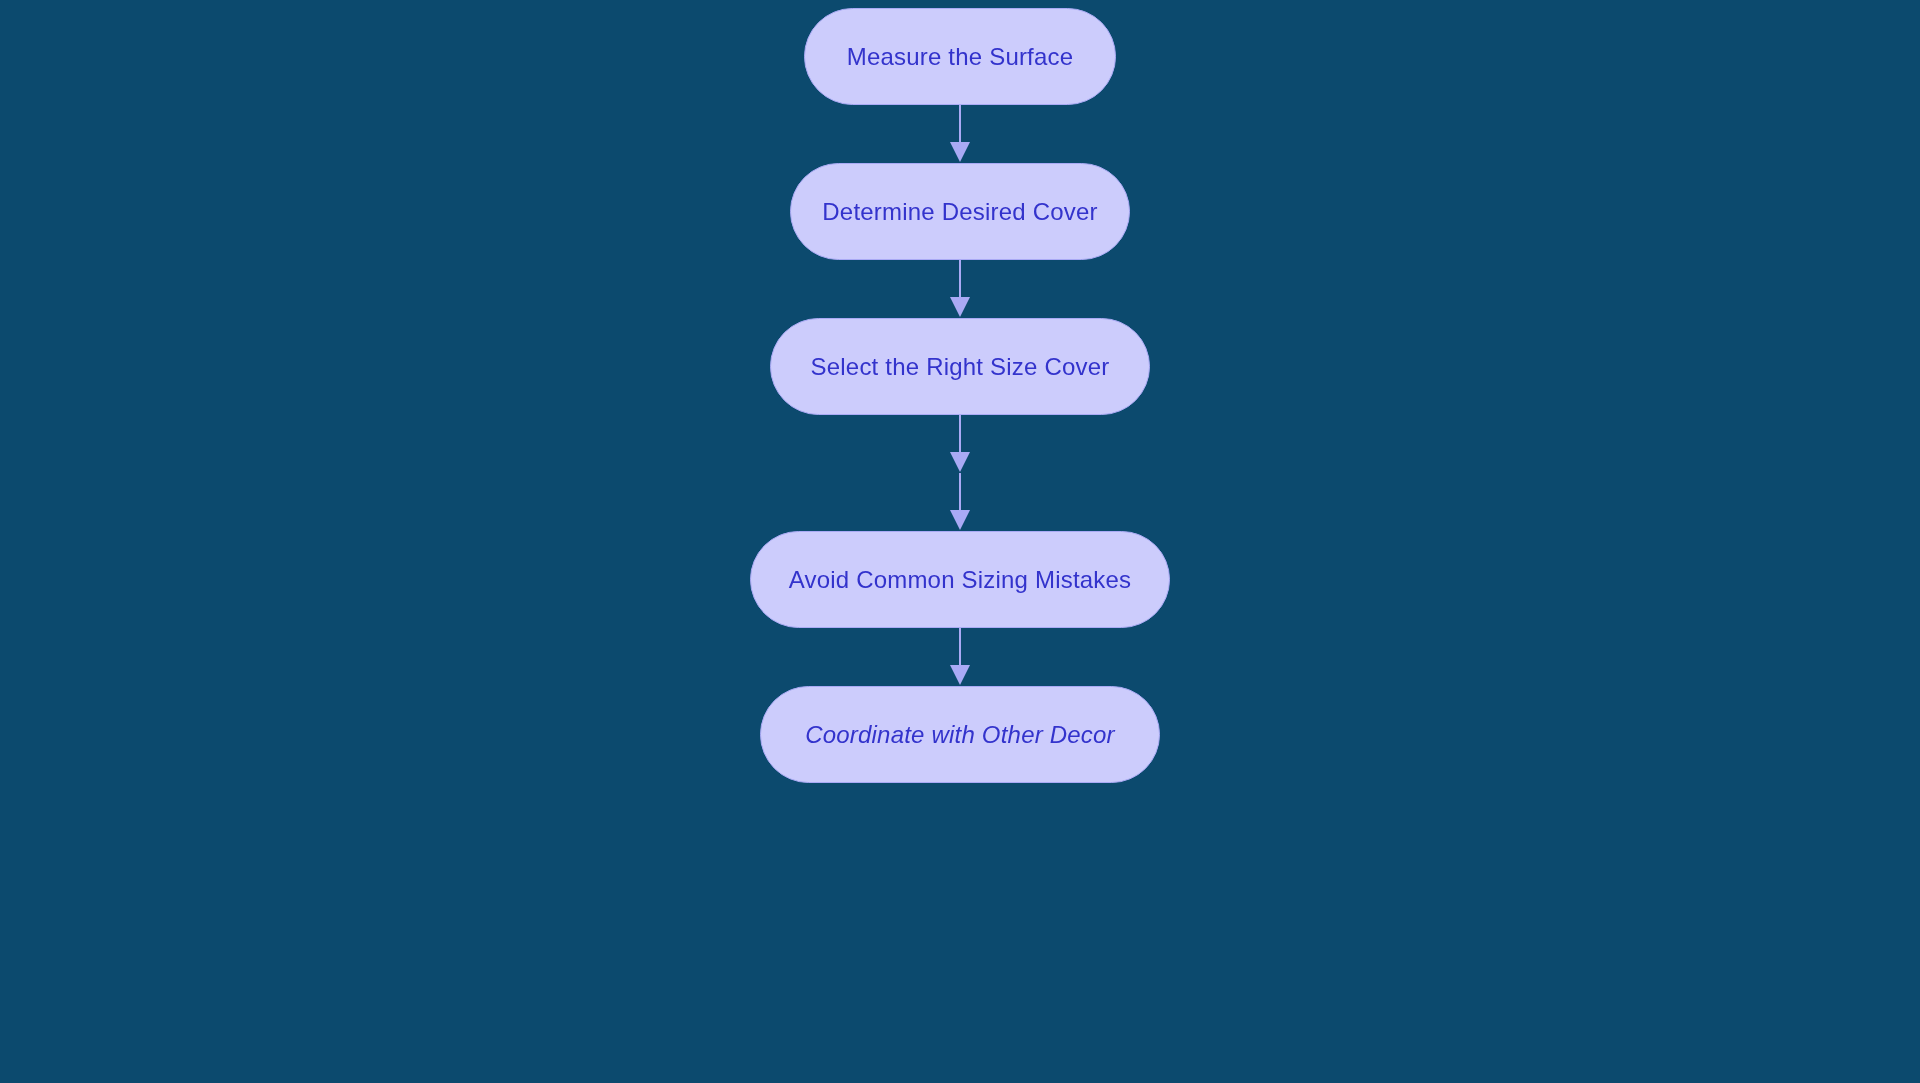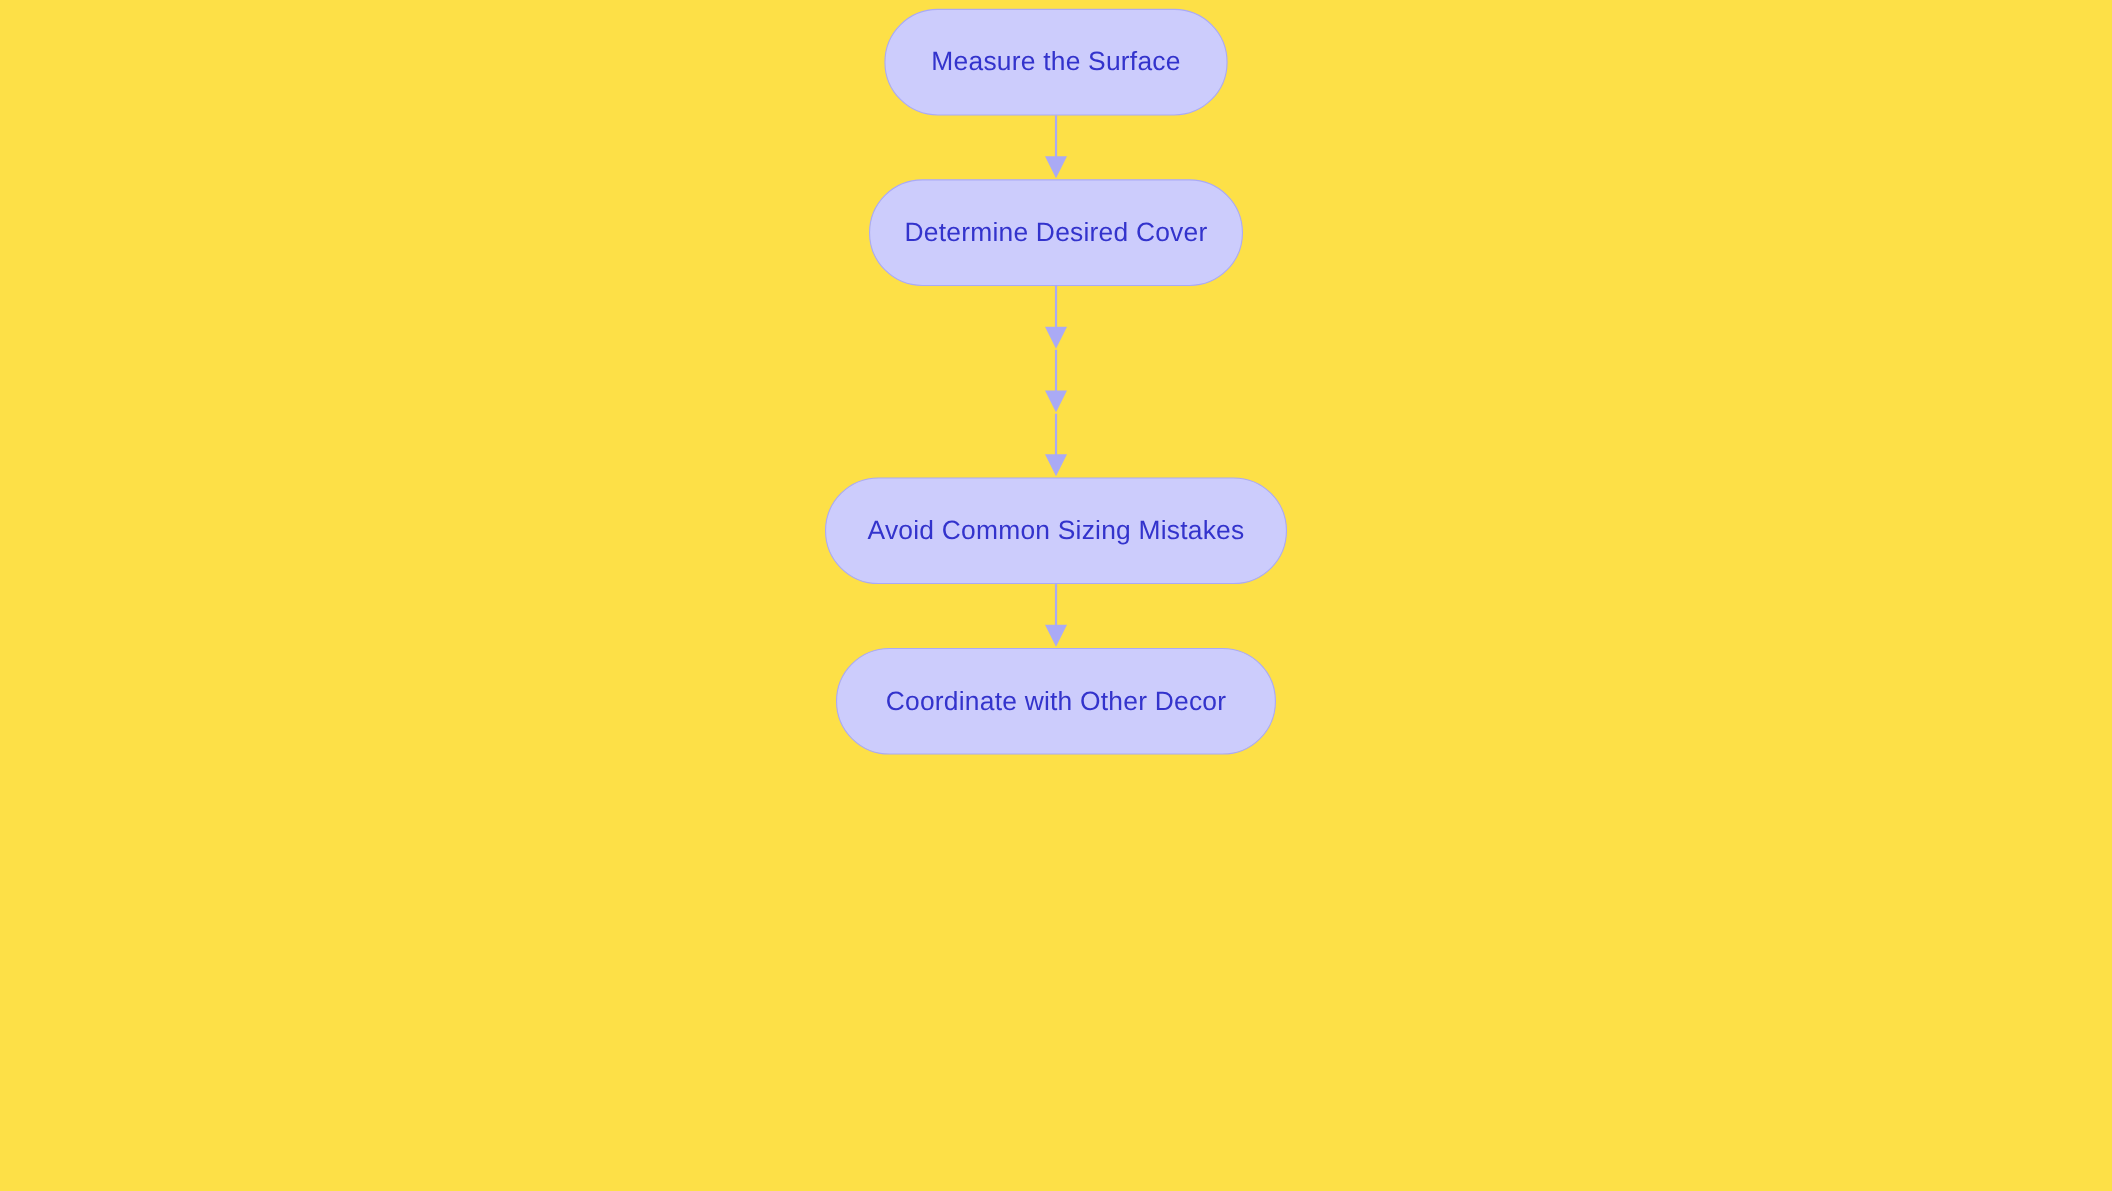--- a/index.html
+++ b/index.html
@@ -86,21 +86,21 @@
   .w-3 { width: 380px; }
   .w-4 { width: 340px; }
   .w-5 { width: 420px; justify-content: center; }
   .w-6 { width: 400px; }
 
   .top-pad { height: 8px; flex: 0 0 auto; }
 </style>
 </head>
 <body style="background: rgb(255, 255, 255);">
 
-<div id="flowchart" style="background: #fde047;">
+<div id="flowchart" style="background: #0c4a6e;">
   <div class="flow-column">
 
     <div class="top-pad"></div>
 
     <div class="node w-1" style="background: rgb(204, 204, 252); border-color: rgb(170, 170, 245);">
       <span class="node-label" style="color: rgb(51, 51, 204);">Measure the Surface</span>
     </div>
 
     <div class="connector">
       <div class="connector-line" style="background: rgb(170, 170, 245);"></div>
@@ -109,20 +109,23 @@
 
     <div class="node w-2" style="background: rgb(204, 204, 252); border-color: rgb(170, 170, 245);">
       <span class="node-label" style="color: rgb(51, 51, 204);">Determine Desired Cover</span>
     </div>
 
     <div class="connector">
       <div class="connector-line" style="background: rgb(170, 170, 245);"></div>
       <div class="connector-head" style="border-top-color: rgb(170, 170, 245);"></div>
     </div>
 
+    <div class="node w-3" style="background: rgb(204, 204, 252); border-color: rgb(170, 170, 245);">
+      <span class="node-label" style="color: rgb(51, 51, 204);">Select the Right Size Cover</span>
+    </div>
 
     <div class="connector">
       <div class="connector-line" style="background: rgb(170, 170, 245);"></div>
       <div class="connector-head" style="border-top-color: rgb(170, 170, 245);"></div>
     </div>
 
 
     <div class="connector">
       <div class="connector-line" style="background: rgb(170, 170, 245);"></div>
       <div class="connector-head" style="border-top-color: rgb(170, 170, 245);"></div>
@@ -130,18 +133,18 @@
 
     <div class="node w-5" style="background: rgb(204, 204, 252); border-color: rgb(170, 170, 245);">
       <span class="node-label" style="color: rgb(51, 51, 204);">Avoid Common Sizing Mistakes</span>
     </div>
 
     <div class="connector">
       <div class="connector-line" style="background: rgb(170, 170, 245);"></div>
       <div class="connector-head" style="border-top-color: rgb(170, 170, 245);"></div>
     </div>
 
-    <div class="node w-6" style="background: rgb(204, 204, 252); border-color: rgb(170, 170, 245);">
+    <div class="node w-6" style="background: rgb(204, 204, 252); border-color: rgb(170, 170, 245); font-style: italic;">
       <span class="node-label" style="color: rgb(51, 51, 204);">Coordinate with Other Decor</span>
     </div>
 
   </div>
 </div>
 
 </body></html>

